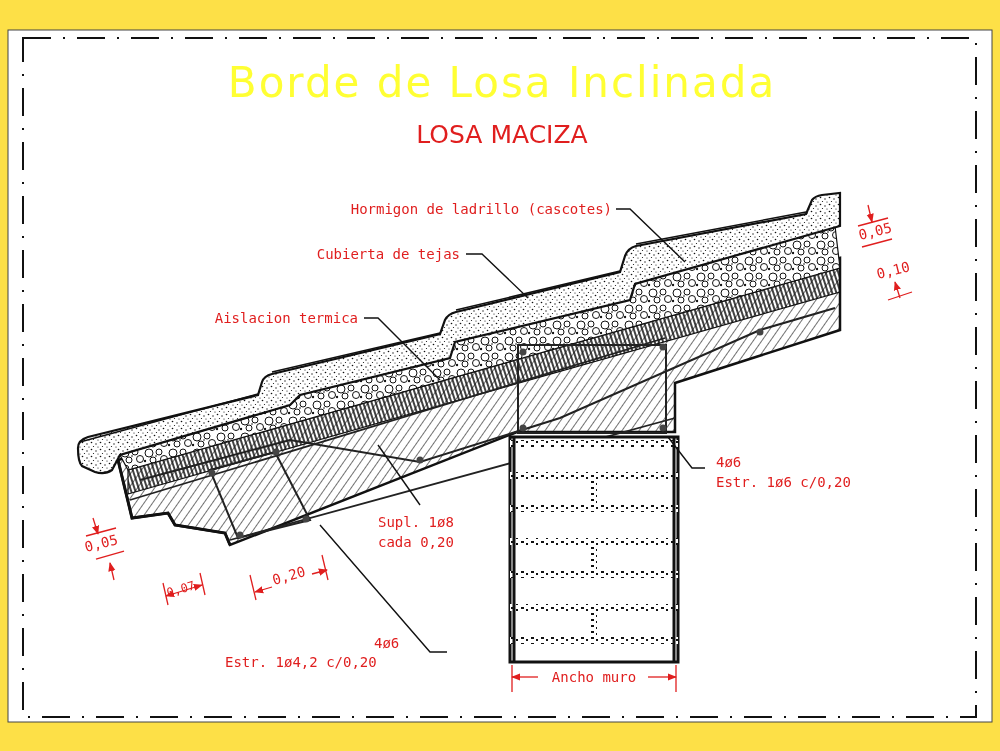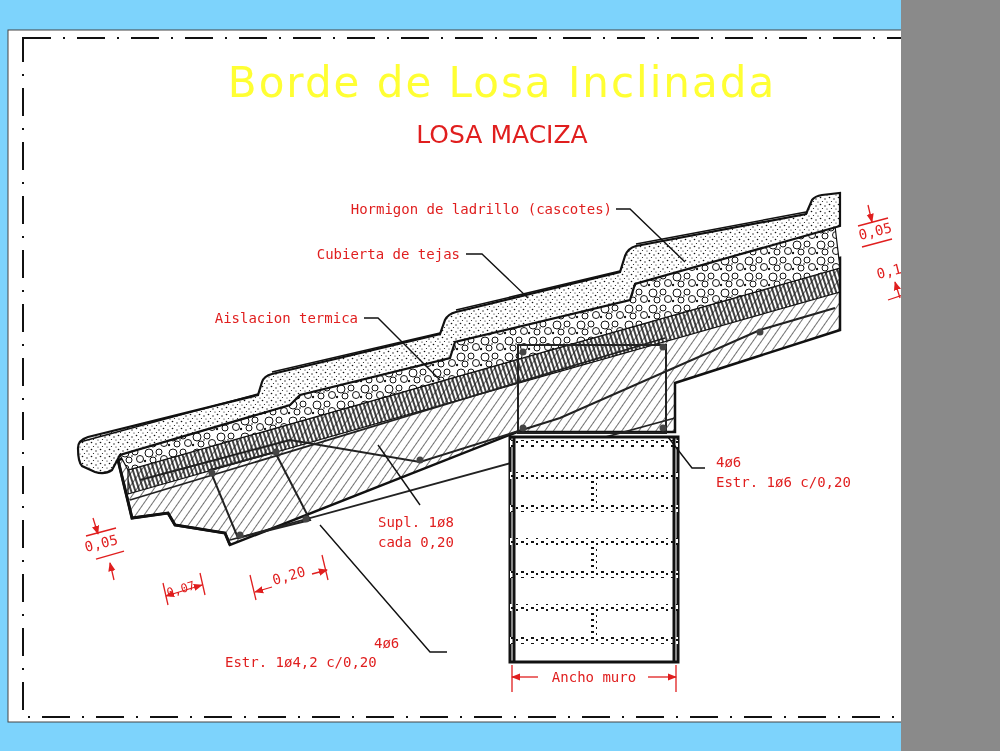--- a/index.html
+++ b/index.html
@@ -1,16 +1,16 @@
 <!DOCTYPE html>
 <html><head>
 <meta charset="utf-8">
 <style>
   html,body{margin:0;padding:0;background:#8a8a8a;}
-  #stage{position:relative;width:901px;height:751px;overflow:hidden;background:#7dd3fc;}
+  #stage{position:relative;width:1000px;height:751px;overflow:hidden;background:#fde047;}
   #stage svg{position:absolute;left:0;top:0;}
   .cad-text{font-family:"DejaVu Sans Mono","Liberation Mono",monospace;}
   .title{font-family:"DejaVu Sans","Liberation Sans",sans-serif;}
 </style>
 </head>
 <body>
 
 <div id="stage">
 <svg width="1000" height="751" viewBox="0 0 1000 751">
   <defs>

